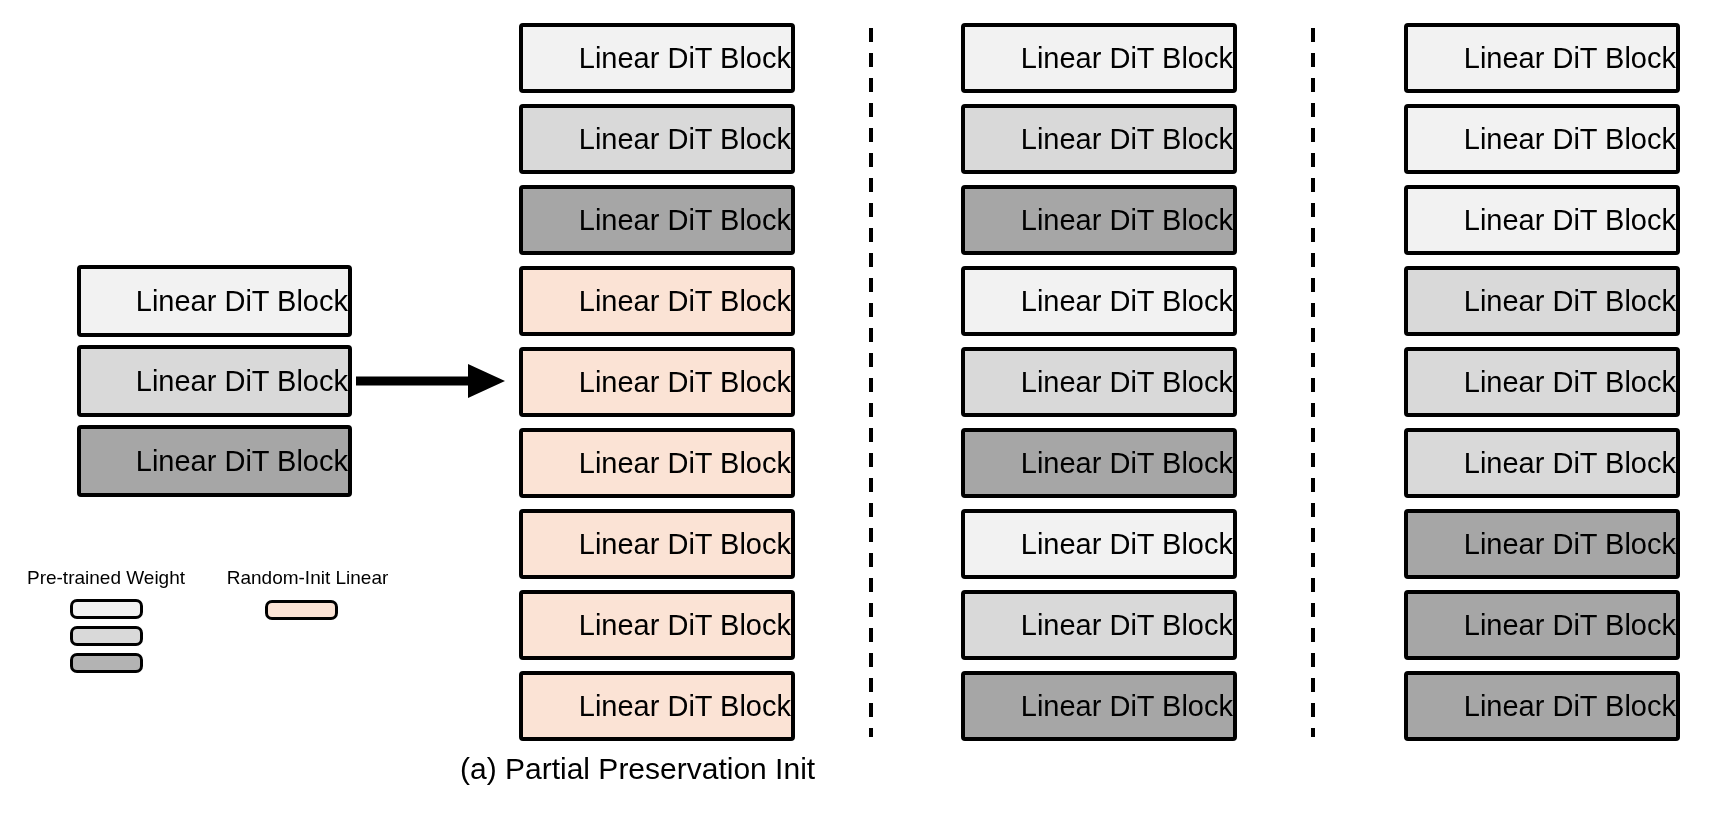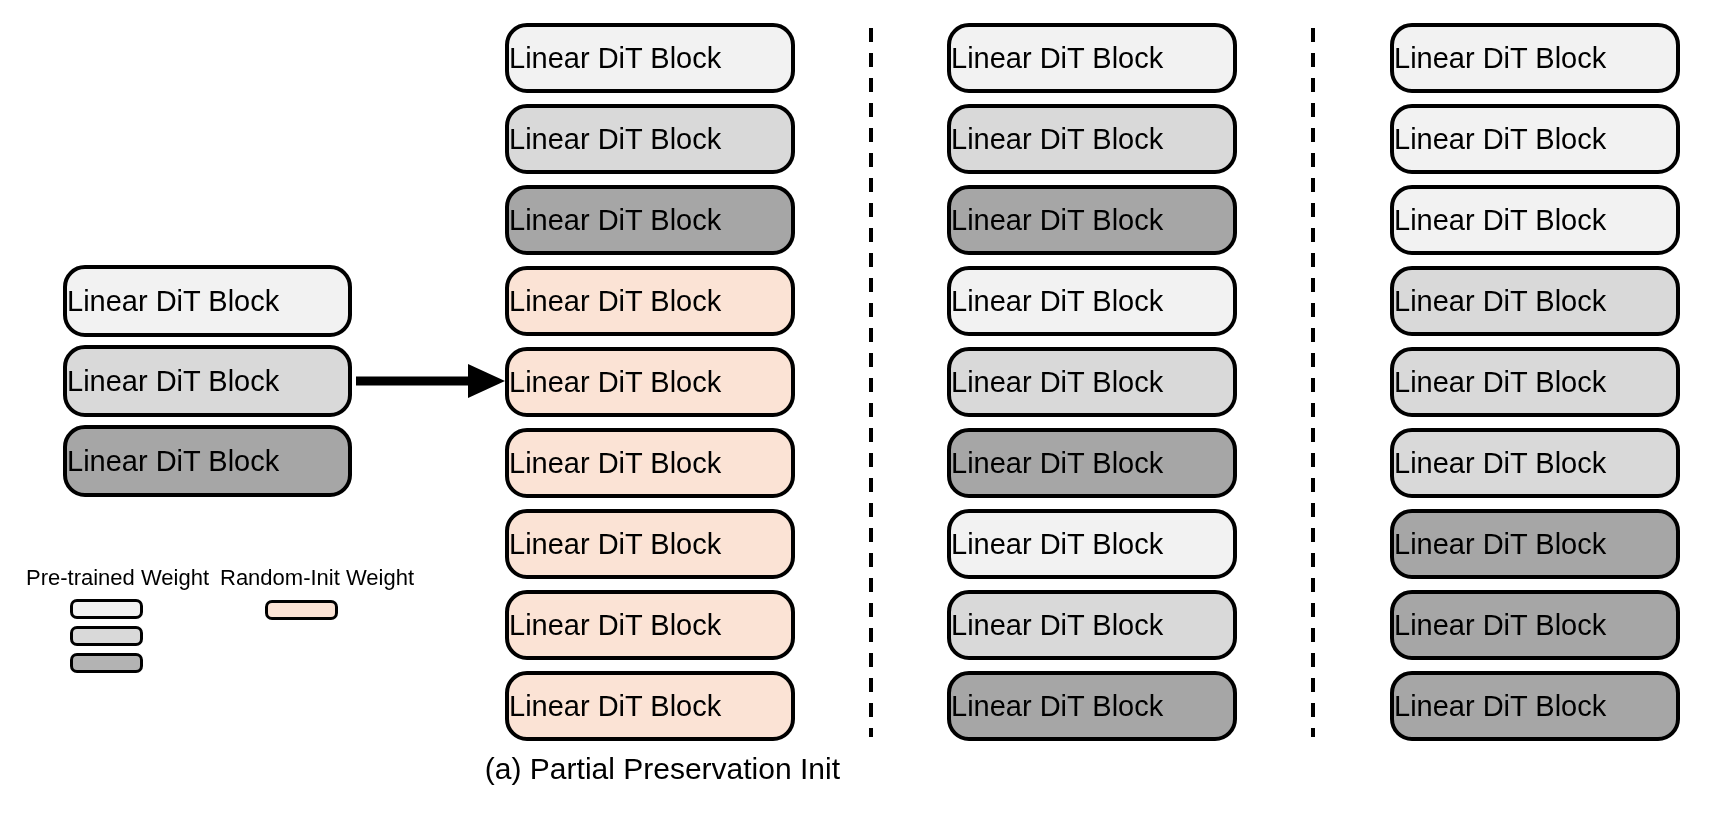--- a/index.html
+++ b/index.html
@@ -6,45 +6,45 @@
   body{
     width:1724px;height:816px;position:relative;overflow:hidden;
     font-family:"Liberation Sans", sans-serif;color:#000;
   }
   .stage{position:absolute;inset:0;}
 
   
   .block-col{position:absolute;display:flex;flex-direction:column;width:290px;}
   .col-gapped{gap:11px;top:23px;}
   .dit-block{
-    box-sizing:border-box;height:70px;border:4px solid #000;border-radius:22px;
-    display:flex;align-items:center;justify-content:flex-start;
-    font-size:29px;line-height:1;white-space:nowrap;
+    box-sizing:border-box;height:70px;border:4px solid #000;border-radius:4px;
+    display:flex;align-items:center;justify-content:flex-end;
+    font-size:29px;line-height:1;white-space:nowrap;margin-left:14px;
   }
   .source-col{left:63px;top:265px;width:289px;gap:8px;}
   .source-col .dit-block{height:72px;}
 
   
   .dashed-sep{
     position:absolute;top:28px;width:4px;height:709px;
     background:repeating-linear-gradient(to bottom,#000 0 14px,transparent 14px 25px);
   }
 
   
   .arrow-wrap{position:absolute;left:354px;top:360px;width:152px;height:42px;}
 
   
   .caption{
-    position:absolute;top:750px;width:380px;text-align:right;
+    position:absolute;top:750px;width:380px;text-align:left;
     font-size:30px;line-height:38px;white-space:nowrap;
   }
 
   
   .legend-label{
-    position:absolute;top:566px;height:24px;font-size:22px;line-height:24px;
+    position:absolute;top:566px;height:24px;font-size:19px;line-height:24px;
     text-align:center;white-space:nowrap;
   }
   .legend-swatches{position:absolute;display:flex;flex-direction:column;gap:7px;}
   .legend-swatch{
     box-sizing:border-box;width:73px;height:20px;border:3px solid #000;border-radius:7px;
   }
 </style>
 </head>
 <body>
 
@@ -165,18 +165,18 @@
 
   <div class="caption" style="left:460px">(a) Partial Preservation Init</div>
 
   <div class="legend-label" style="left:26px;width:160px">Pre-trained Weight</div>
   <div class="legend-swatches" style="left:70px;top:599px">
       <div class="legend-swatch" style="background: rgb(242, 242, 242);"></div>
       <div class="legend-swatch" style="background: rgb(217, 217, 217);"></div>
       <div class="legend-swatch" style="background: rgb(179, 179, 179);"></div>
     </div>
 
-  <div class="legend-label" style="left:220px;width:175px">Random-Init Weight</div>
+  <div class="legend-label" style="left:220px;width:175px">Random-Init Linear</div>
   <div class="legend-swatches" style="left:265px;top:600px">
       <div class="legend-swatch" style="background: rgb(251, 227, 213);"></div>
     </div>
 
 </div>
 
 </body></html>

